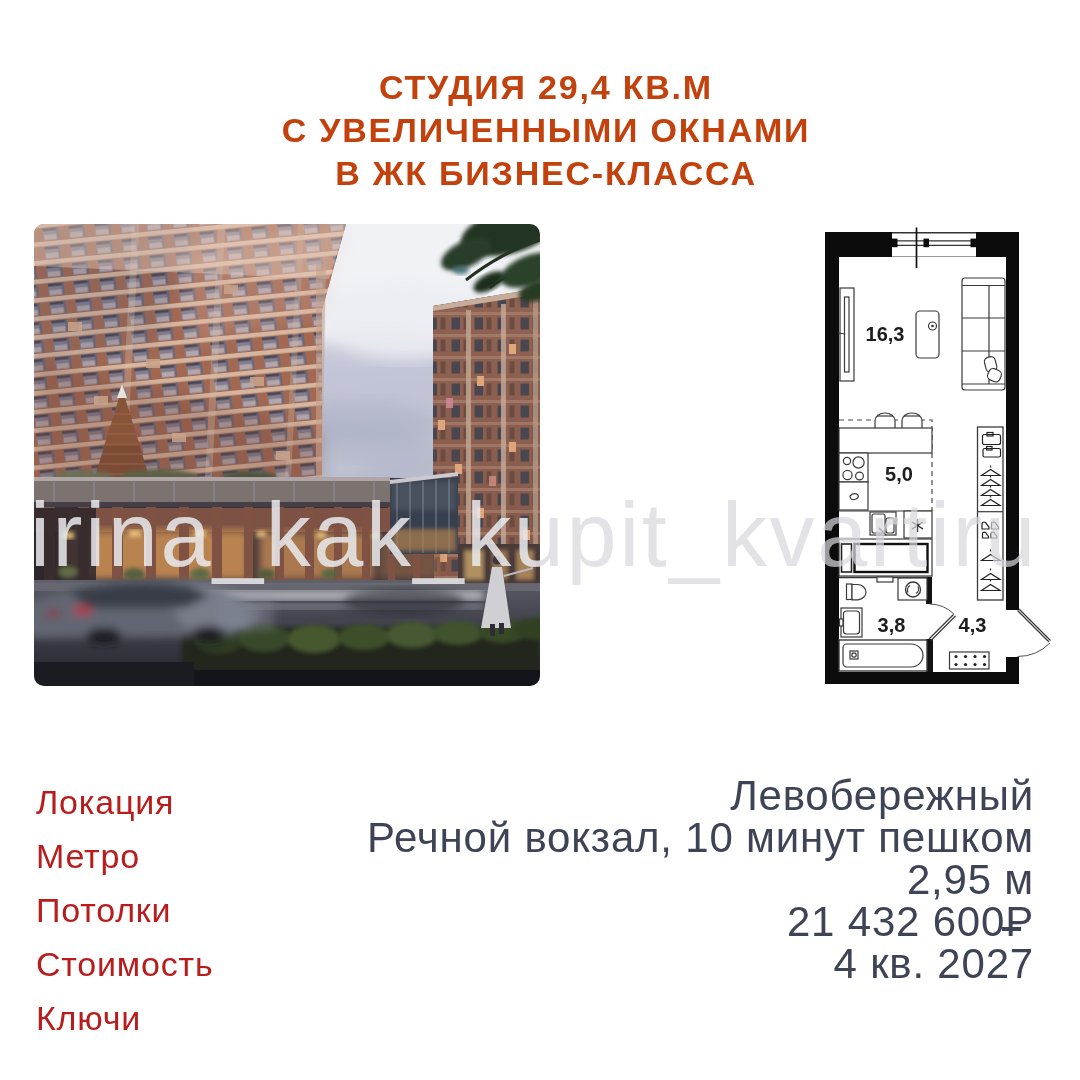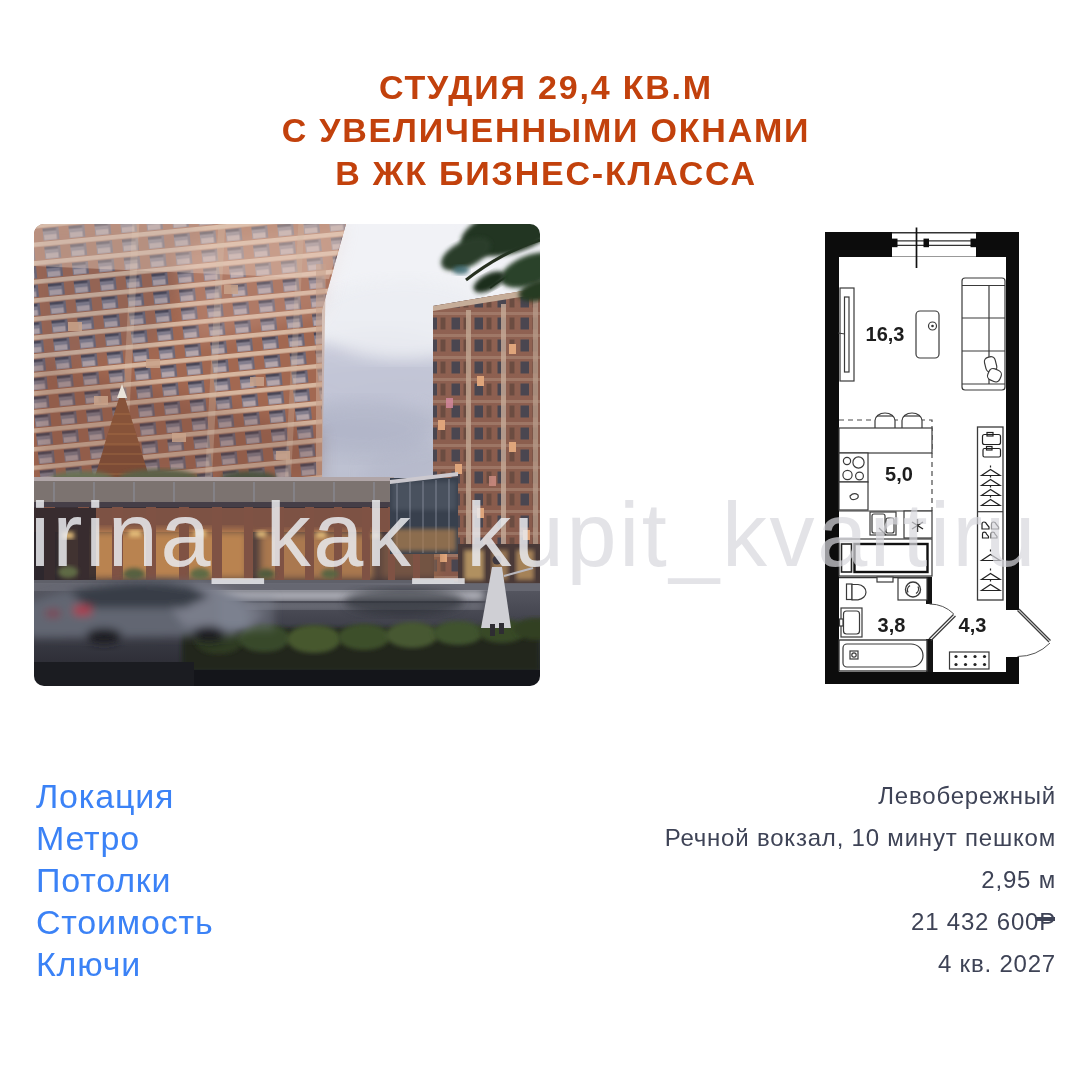--- a/index.html
+++ b/index.html
@@ -468,19 +468,19 @@
     </g>
   </g>
 </svg>
 
 <div class="abs" style="left:30px;top:484px;font-size:90px;letter-spacing:2.6px;color:rgba(216,216,221,0.71);white-space:nowrap;">irina_kak_kupit_kvartiru</div>
 
 <div class="abs" style="left:34px;top:224px;width:506px;height:462px;overflow:hidden;border-radius:10px;pointer-events:none;">
   <div class="abs" style="left:-4px;top:260px;font-size:90px;letter-spacing:2.6px;color:rgba(246,247,250,0.5);white-space:nowrap;">irina_kak_kupit_kvartiru</div>
 </div>
 
-<div class="abs" style="left:36px;top:775px;font-size:34px;line-height:42px;color:#3b82f6;letter-spacing:0.8px;">
+<div class="abs" style="left:36px;top:775px;font-size:34px;line-height:54px;color:#b91c1c;letter-spacing:0.8px;">
 Локация<br>Метро<br>Потолки<br>Стоимость<br>Ключи
 </div>
 
-<div class="abs" style="right:24px;top:775px;font-size:24px;line-height:42px;color:#3e4356;text-align:right;letter-spacing:0.8px;">
+<div class="abs" style="right:46px;top:775px;font-size:42px;line-height:42px;color:#3e4356;text-align:right;letter-spacing:0.8px;">
 Левобережный<br>Речной вокзал, 10 минут пешком<br>2,95 м<br><span style="font-weight:normal">21 432 600<span style="position:relative">Р<span style="position:absolute;left:-3px;bottom:14px;width:19px;height:4px;background:#3e4356"></span></span></span><br>4 кв. 2027
 </div>
 
 </body></html>

